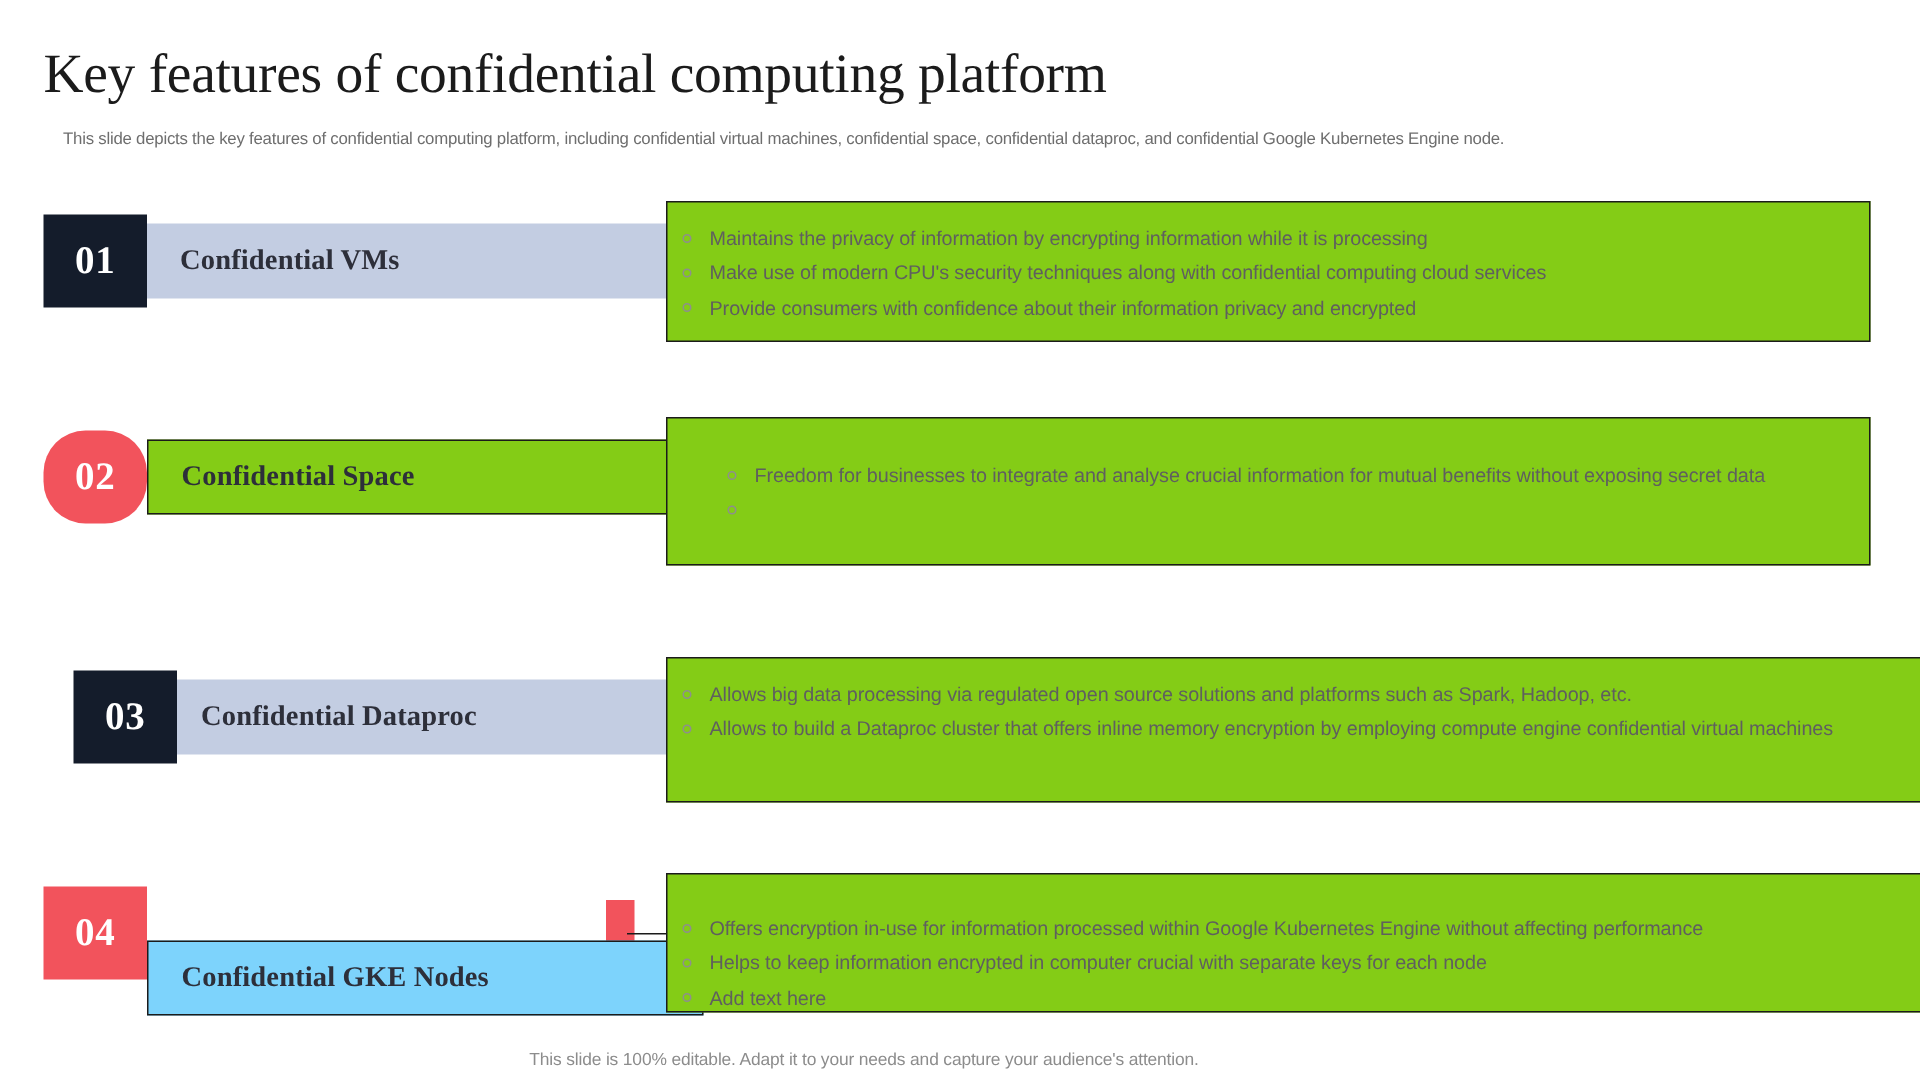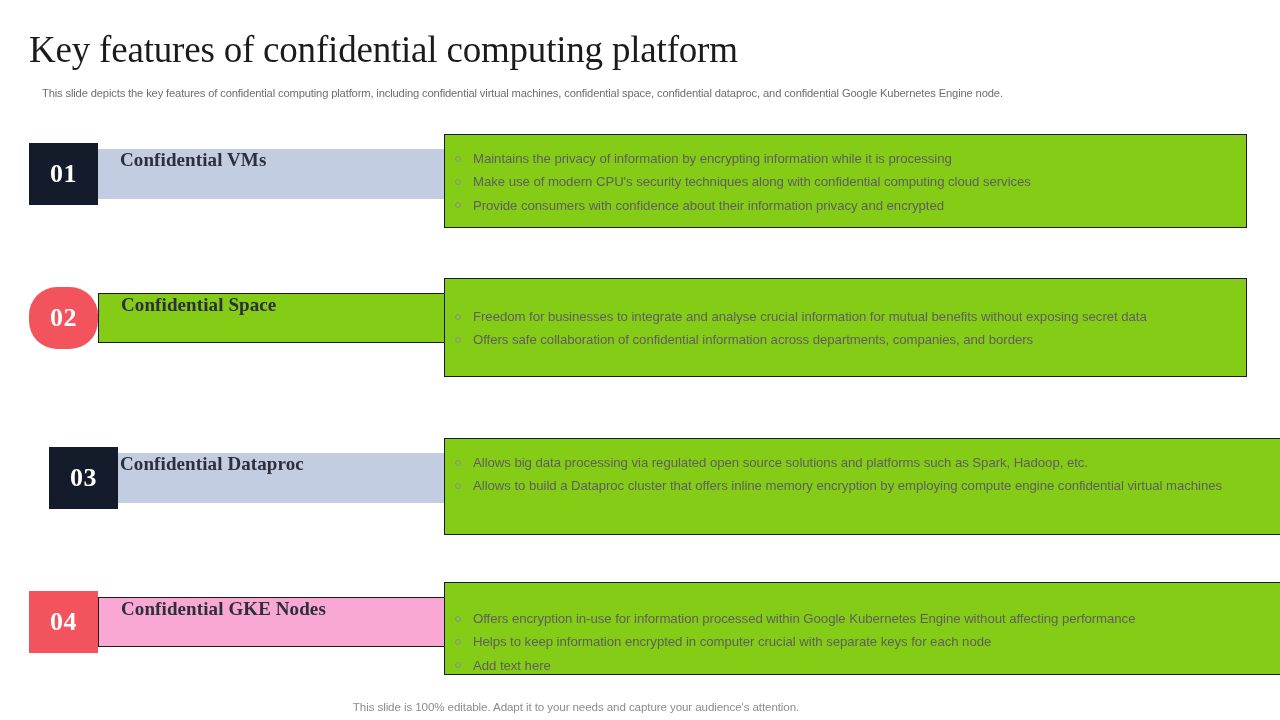--- a/index.html
+++ b/index.html
@@ -69,21 +69,21 @@
 
   
   .label-bar {
     position: absolute;
     left: 98px;
     top: 6px;
     width: 371px;
     height: 50px;
     box-sizing: border-box;
     display: flex;
-    align-items: flex-start;
+    align-items: center;
     z-index: 2;
   }
   .label-bar .label-text {
     font-family: "Liberation Serif", serif;
     font-weight: 700;
     font-size: 19px;
     color: #2d2f3a;
     padding-left: 22px;
     letter-spacing: 0.1px;
     white-space: nowrap;
@@ -177,46 +177,46 @@
         </ul>
       </div>
     </div>
     <div class="row" style="top: 0px;">
       <div class="num-box" style="top: 287px; background: rgb(242, 83, 92); border-radius: 28px;">02</div>
       <div class="tab-chip" style="top: 296px; background: rgb(242, 83, 92);"></div>
       <div class="connector" style="top: 318px;"></div>
       <div class="label-bar" style="top: 293px; background: #84cc16; border: 1px solid rgb(27, 27, 27);">
         <span class="label-text">Confidential Space</span>
       </div>
-      <div class="content-box" style="top: 278px; width: 803px; height: 99px; padding-top: 26px;">
+      <div class="content-box" style="top: 278px; width: 803px; height: 99px; padding-top: 26px; padding-left: 30px;">
         <ul class="bullets">
           <li><span class="dot"></span><span>Freedom for businesses to integrate and analyse crucial information for mutual benefits without exposing secret data</span></li>
-          <li><span class="dot"></span><span>Offers safe collaboration of confidential information across departments, companies, and borders</span></li>
+          <li><span class="dot"></span></li>
         </ul>
       </div>
     </div>
     <div class="row" style="top: 0px;">
       <div class="num-box" style="top: 447px; background: rgb(20, 28, 43); margin-left: 20px;">03</div>
       <div class="tab-chip" style="top: 456px; background: rgb(20, 28, 43);"></div>
       <div class="connector" style="top: 478px;"></div>
-      <div class="label-bar" style="top: 453px; background: rgb(195, 205, 226); border: none;">
+      <div class="label-bar" style="top: 453px; background: rgb(195, 205, 226); border: none; margin-left: 14px;">
         <span class="label-text">Confidential Dataproc</span>
       </div>
       <div class="content-box" style="top: 438px; width: 858px; height: 97px; padding-top: 12px;">
         <ul class="bullets">
           <li><span class="dot"></span><span>Allows big data processing via regulated open source solutions and platforms such as Spark, Hadoop, etc.</span></li>
           <li><span class="dot"></span><span>Allows to build a Dataproc cluster that offers inline memory encryption by employing compute engine confidential virtual machines</span></li>
         </ul>
       </div>
     </div>
     <div class="row" style="top: 0px;">
       <div class="num-box" style="top: 591px; background: rgb(242, 83, 92); font-family: Liberation Serif, serif;">04</div>
       <div class="tab-chip" style="top: 600px; background: rgb(242, 83, 92);"></div>
       <div class="connector" style="top: 622px;"></div>
-      <div class="label-bar" style="top: 597px; background: #f9a8d4; border: 1px solid rgb(27, 27, 27);">
+      <div class="label-bar" style="top: 627px; background: #7dd3fc; border: 1px solid rgb(27, 27, 27);">
         <span class="label-text">Confidential GKE Nodes</span>
       </div>
       <div class="content-box" style="top: 582px; width: 937px; height: 93px; padding-top: 24px;">
         <ul class="bullets">
           <li><span class="dot"></span><span>Offers encryption in-use for information processed within Google Kubernetes Engine without affecting performance</span></li>
           <li><span class="dot"></span><span>Helps to keep information encrypted in computer crucial with separate keys for each node</span></li>
           <li><span class="dot"></span><span>Add text here</span></li>
         </ul>
       </div>
     </div>

